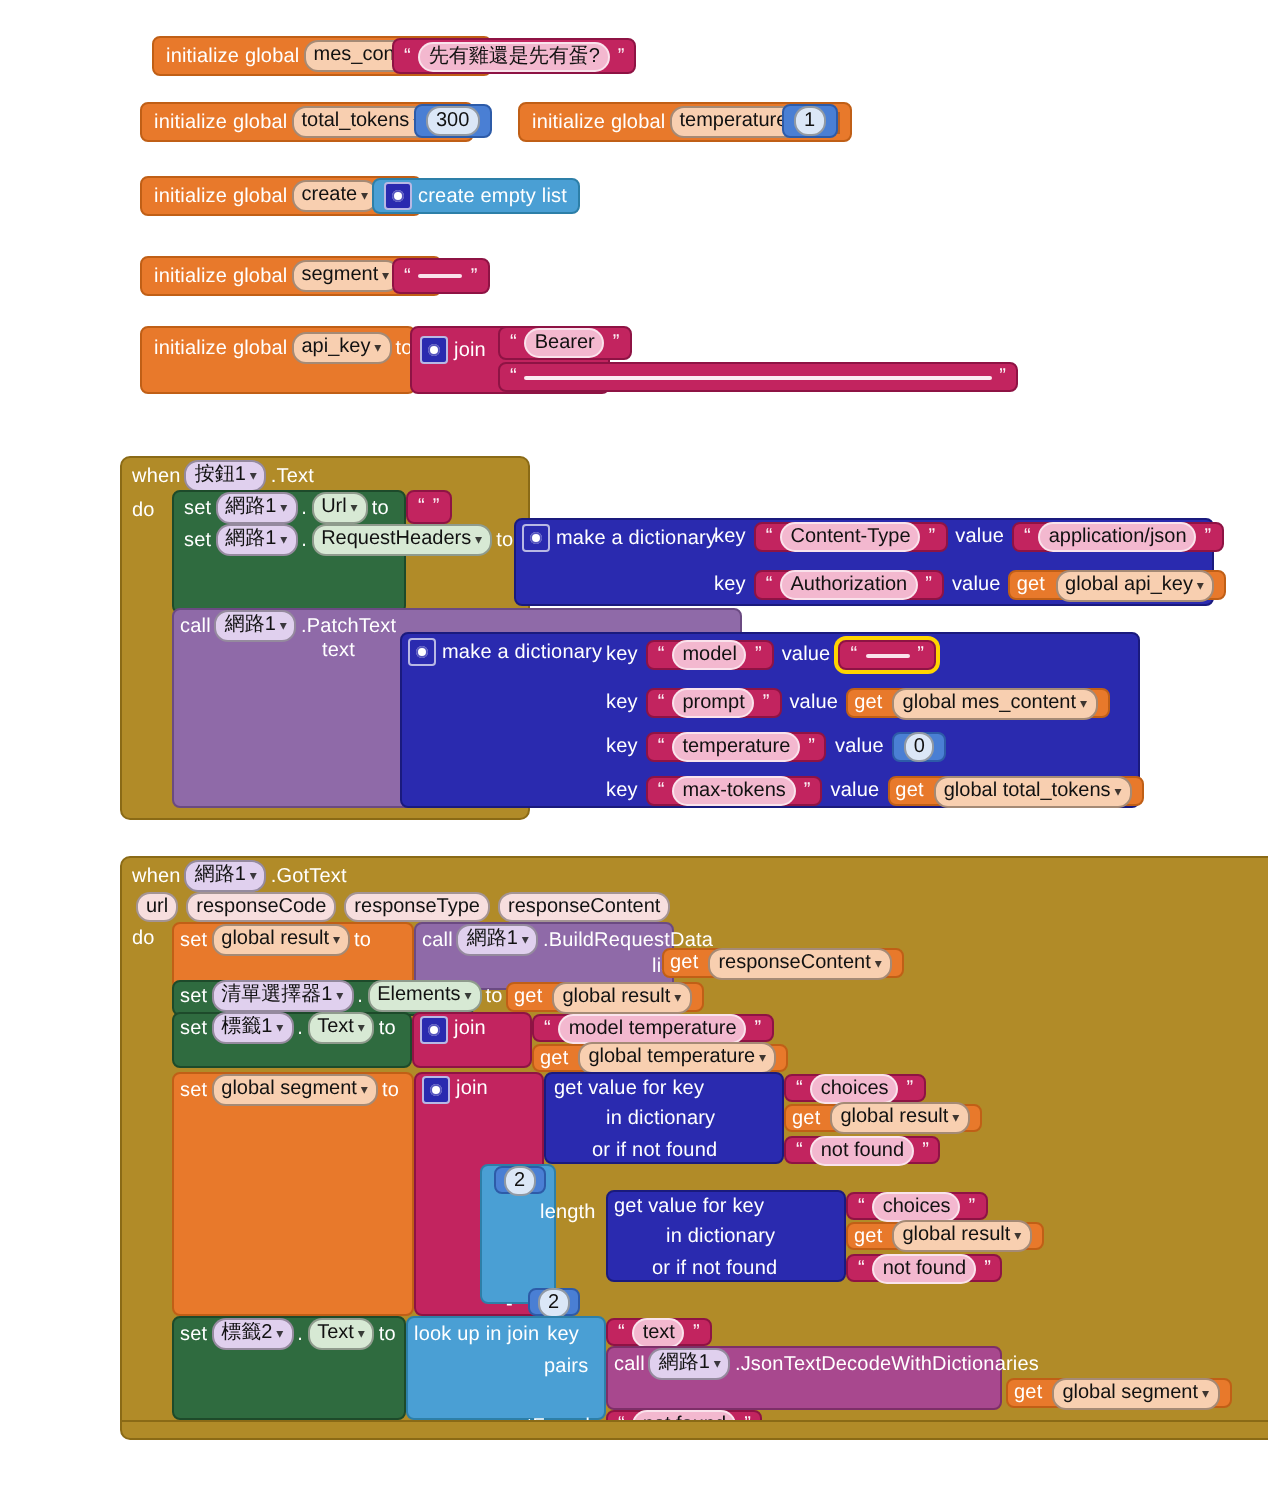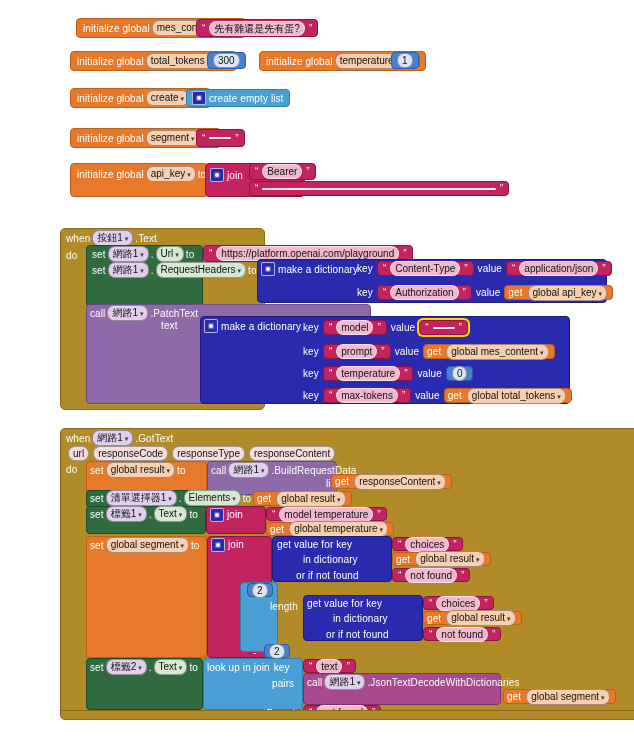--- a/index.html
+++ b/index.html
@@ -166,21 +166,20 @@
   <div class="blk c-set" style="left:86px;top:245px;width:117px;height:62px;"></div>
   <div class="row" style="position:absolute;left:92px;top:247px;height:14px;">
     <span class="lbl">set</span>
     <span class="field lav dd">網路1</span>
     <span class="lbl">.</span>
     <span class="field grn dd">Url</span>
     <span class="lbl">to</span>
   </div>
   <div class="blk c-text row" style="left:203px;top:245px;height:17px;padding:0 3px;">
     <span class="q">“</span>
-    <span class="field tx">https://platform.openai.com/playground</span>
     <span class="q">”</span>
   </div>
 
   <div class="row" style="position:absolute;left:92px;top:263px;height:14px;">
     <span class="lbl">set</span>
     <span class="field lav dd">網路1</span>
     <span class="lbl">.</span>
     <span class="field grn dd">RequestHeaders</span>
     <span class="lbl">to</span>
   </div>

